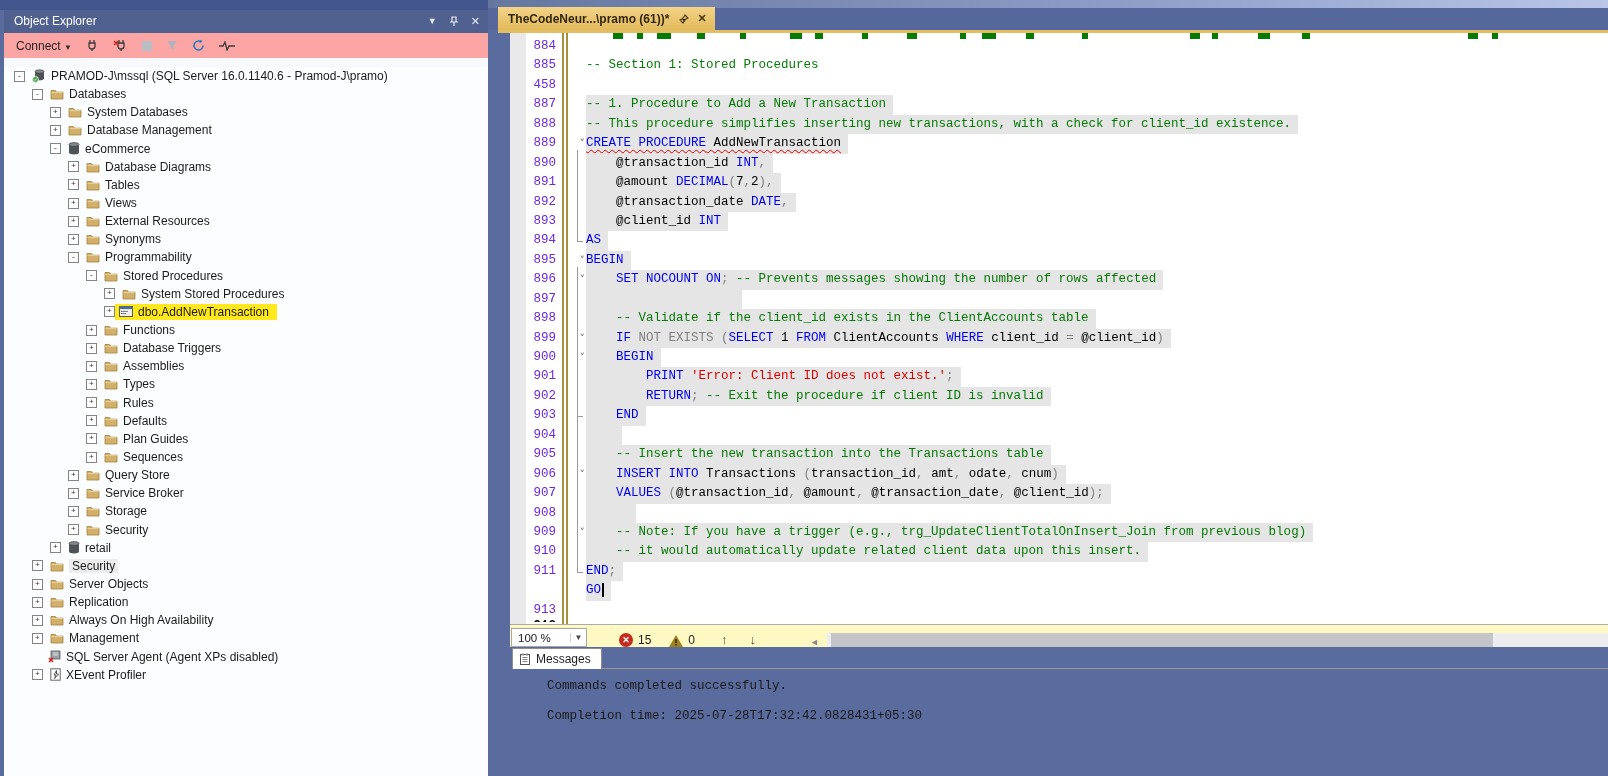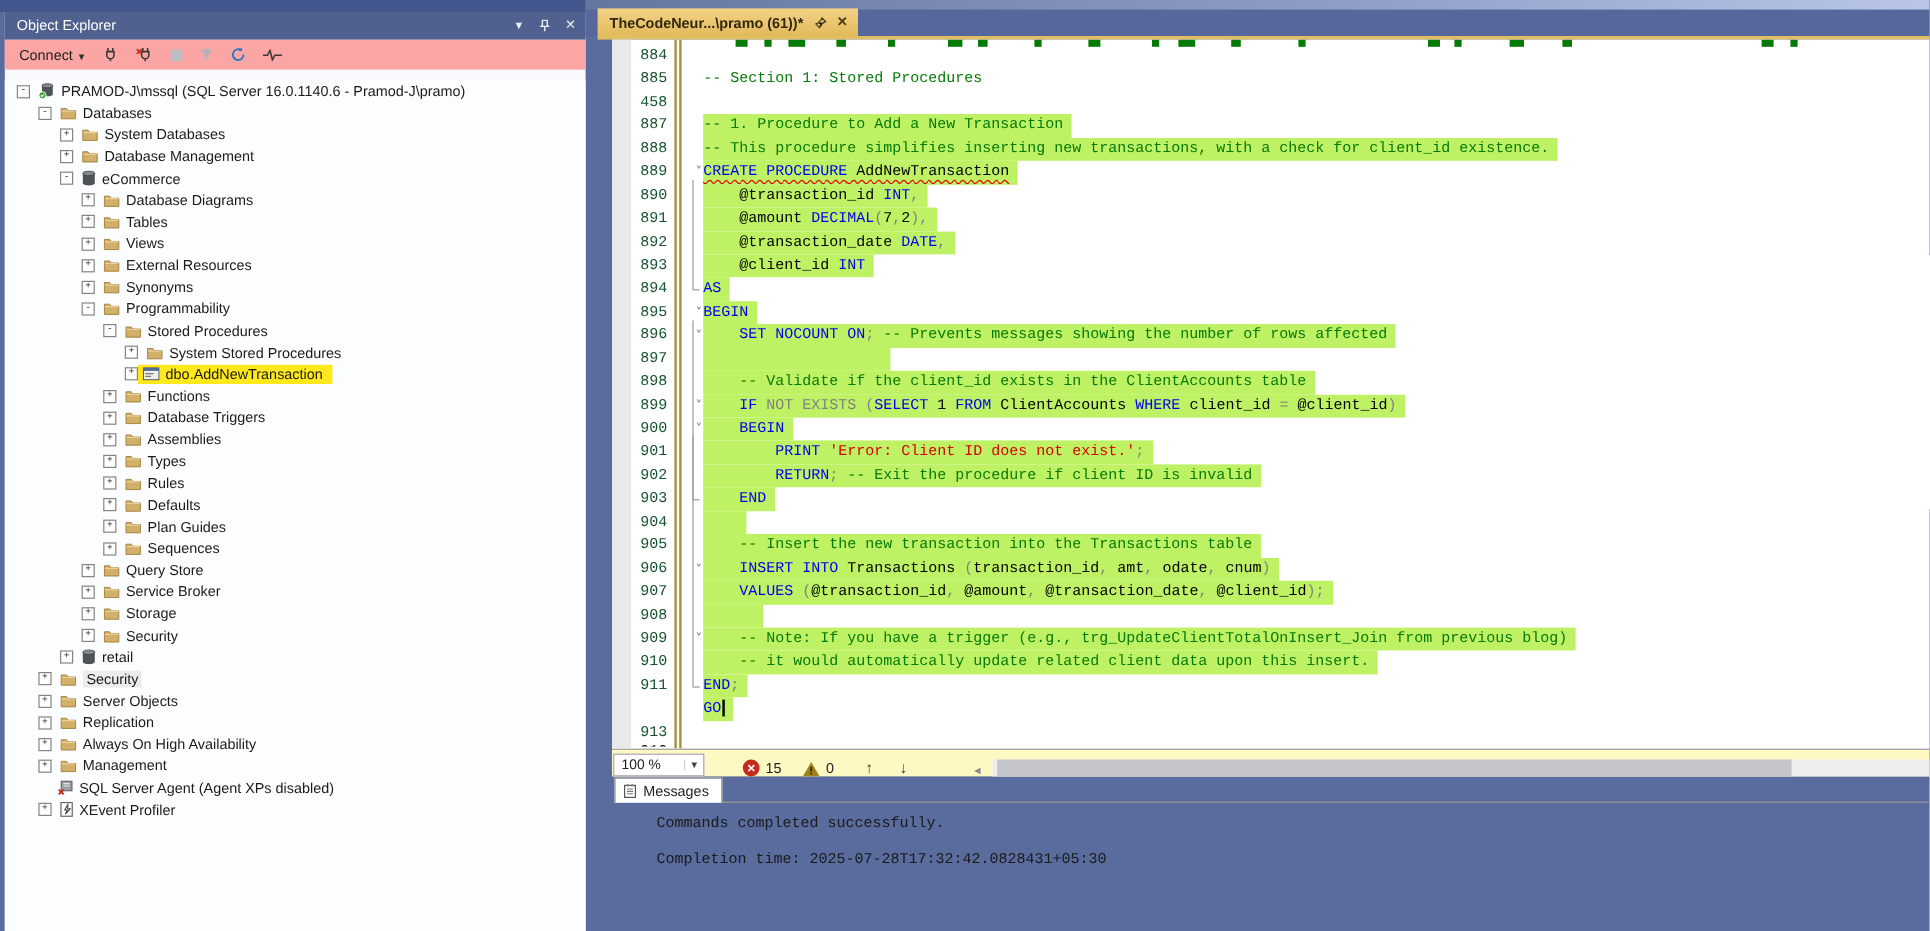--- a/index.html
+++ b/index.html
@@ -32,26 +32,26 @@
   #doc-tab{position:absolute;left:-12px;top:7px;height:23px;display:flex;align-items:center;
       background:linear-gradient(#F4D387,#E2BA5C);padding:0 8px 0 10px;
       font-size:12px;font-weight:bold;color:#33270E;}
   #doc-tab .tabicons{display:flex;align-items:center;gap:8px;margin-left:9px;}
   #tanline{position:absolute;left:-12px;right:0;top:30px;height:3px;background:#E3BD62;}
   #edbody{position:absolute;left:0;right:0;top:33px;height:591px;background:#fff;overflow:hidden;}
   #glyphmargin{position:absolute;left:0;top:0;width:16px;height:100%;background:#E9E9EB;}
   .oliveline{position:absolute;top:0;height:100%;width:2px;background:#A3913E;}
   #rows{position:absolute;left:0;top:0;right:0;height:585px;overflow:hidden;padding-top:4px;}
   .crow{height:19.45px;display:flex;}
-  .ln{width:46px;min-width:46px;text-align:right;font:12.5px/19.45px "Liberation Mono",monospace;color:#14532d;}
+  .ln{width:46px;min-width:46px;text-align:right;font:12.5px/19.45px "Liberation Mono",monospace;color:#6d28d9;}
   .ln.cur{color:#000;font-weight:bold;margin-top:36px;}
   .foldc{width:30px;min-width:30px;position:relative;}
   .chev{position:absolute;right:1px;top:1px;font:11px/17px "DejaVu Sans",sans-serif;color:#6E6E6E;}
   .codeln{font:12.5px/19.45px "Liberation Mono",monospace;white-space:pre;color:#000;}
-  .selwrap{display:inline-block;height:19.45px;background:#bef264;padding-right:7px;vertical-align:top;}
+  .selwrap{display:inline-block;height:19.45px;background:#e5e5e5;padding-right:7px;vertical-align:top;}
   .tk-k{color:#0000E8;} .tk-c{color:#067A06;} .tk-s{color:#D80000;} .tk-g{color:#808080;} .tk-i{color:#000;}
   .squig{text-decoration:underline wavy #E00000 1px;text-underline-offset:3px;}
   .caret{display:inline-block;width:1.5px;height:14px;background:#000;vertical-align:middle;margin-left:1px;}
   .foldline{position:absolute;width:1px;background:#9A9A9A;}
   .foldtick{position:absolute;width:6px;height:1px;background:#9A9A9A;}
   .topfrag{position:absolute;top:0;height:6px;background:#067A06;}
   
   #edbar{position:absolute;left:0;right:0;top:624px;height:22px;background:#fef9c3;
          border-top:1px solid #ABABAB;display:flex;align-items:flex-end;font-size:12px;color:#222;}
   #zoombox{margin-left:1px;width:74px;height:17px;background:#fff;border:1px solid #A7A7A7;

